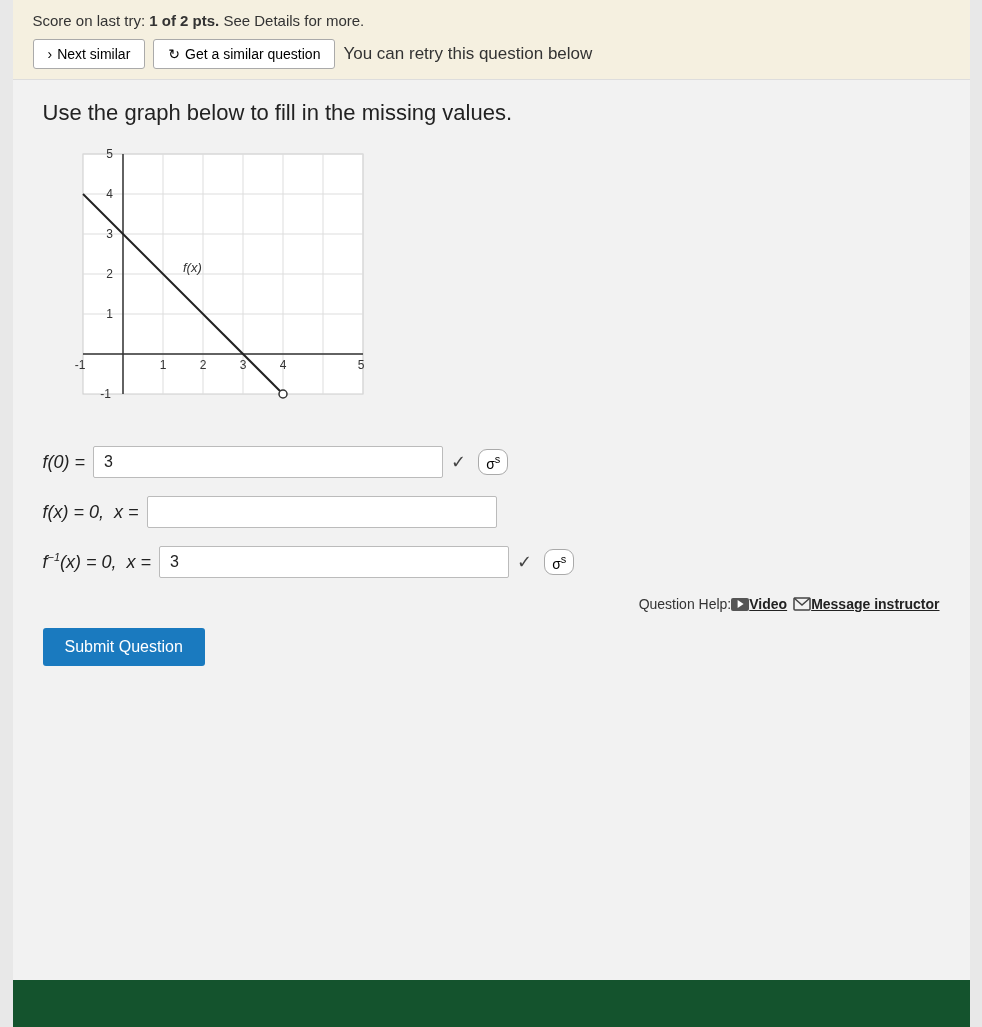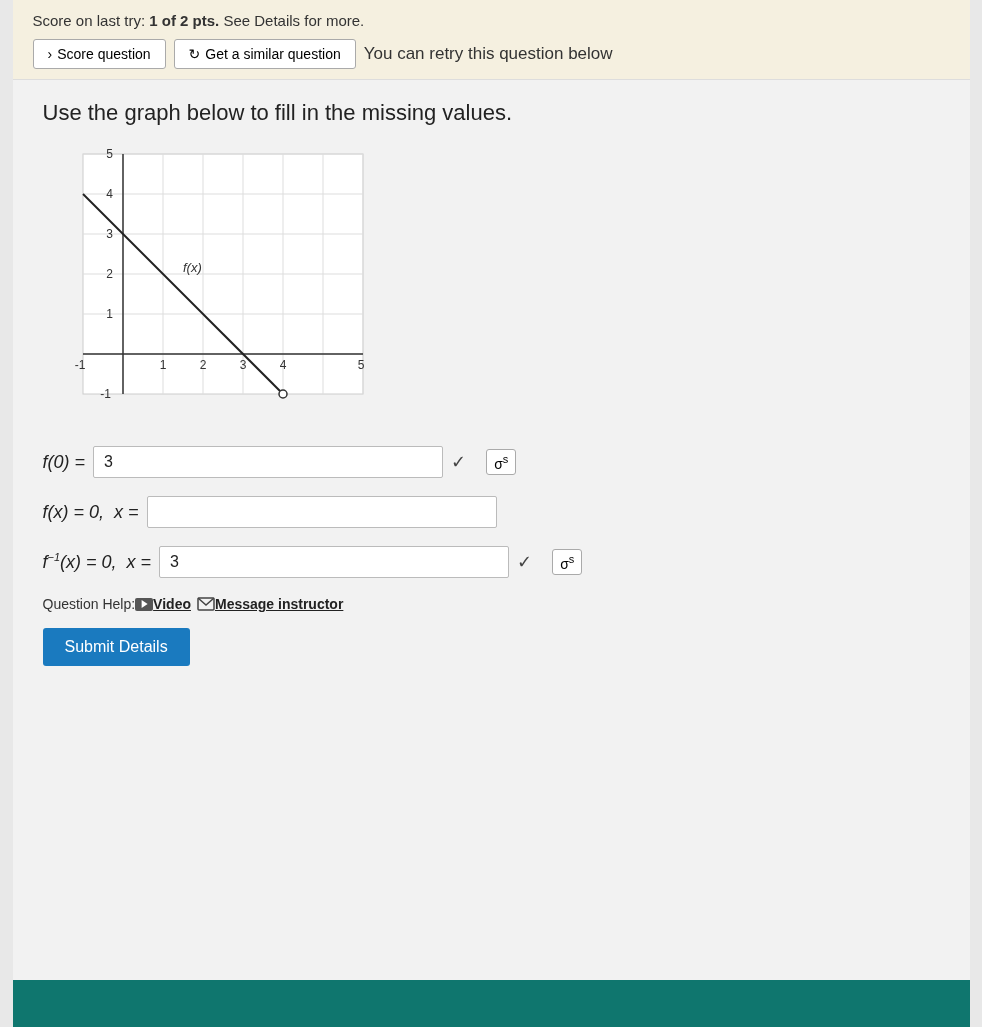--- a/index.html
+++ b/index.html
@@ -7,21 +7,21 @@
       font-family: Arial, sans-serif;
       background: #e8e8e8;
       width: 982px;
       min-height: 1027px;
       display: flex;
       justify-content: center;
       padding: 0;
     }
     .page-container {
       width: 957px;
-      background: #0f766e;
+      background: #14532d;
       padding: 0;
     }
     .score-banner {
       background: #f5f0e0;
       border-bottom: 1px solid #ddd;
       padding: 12px 20px 10px 20px;
     }
     .score-text {
       font-size: 15px;
       color: #333;
@@ -100,29 +100,30 @@
       color: #444;
       font-size: 18px;
       margin-left: 8px;
     }
     .sigma-btn {
       border: 1px solid #aaa;
       background: #fff;
       padding: 3px 7px;
       font-size: 14px;
       cursor: pointer;
-      border-radius: 3px;
-      margin-left: 20px;
+      border-radius: 9px;
+      margin-left: 12px;
     }
     .question-help {
       font-size: 14px;
       color: #333;
       margin-bottom: 16px;
       display: flex;
       align-items: center;
+      justify-content: flex-end;
     }
     .question-help a {
       color: #222;
       text-decoration: underline;
       font-weight: bold;
     }
     .video-icon {
       display: inline-block;
       width: 18px;
       height: 13px;
@@ -161,21 +162,21 @@
 
 <div class="page-container">
 
   <div class="score-banner">
     <div class="score-text">
       <span>Score on last try: </span><strong>1 of 2 pts.</strong><span> See Details for more.</span>
     </div>
     <div class="buttons-row">
       <button class="btn-next">
         <span>›</span>
-        <span>Score question</span>
+        <span>Next similar</span>
       </button>
       <button class="btn-similar">
         <span>↻</span>
         <span>Get a similar question</span>
       </button>
       <span class="retry-text">You can retry this question below</span>
     </div>
   </div>
 
   <div class="main-content">
@@ -261,15 +262,15 @@
       <span style="display:inline-flex;align-items:center;margin-left:6px;">
         <svg width="18" height="14" viewBox="0 0 18 14" fill="none" xmlns="http://www.w3.org/2000/svg">
           <rect x="1" y="1" width="16" height="12" rx="1" stroke="#444" stroke-width="1.5" fill="none"></rect>
           <polyline points="1,1 9,8 17,1" stroke="#444" stroke-width="1.5" fill="none"></polyline>
         </svg>
       </span>
       <a href="#">Message instructor</a>
     </div>
 
     
-    <button class="submit-btn">Submit Details</button>
+    <button class="submit-btn">Submit Question</button>
   </div>
 </div>
 
 </body></html>

